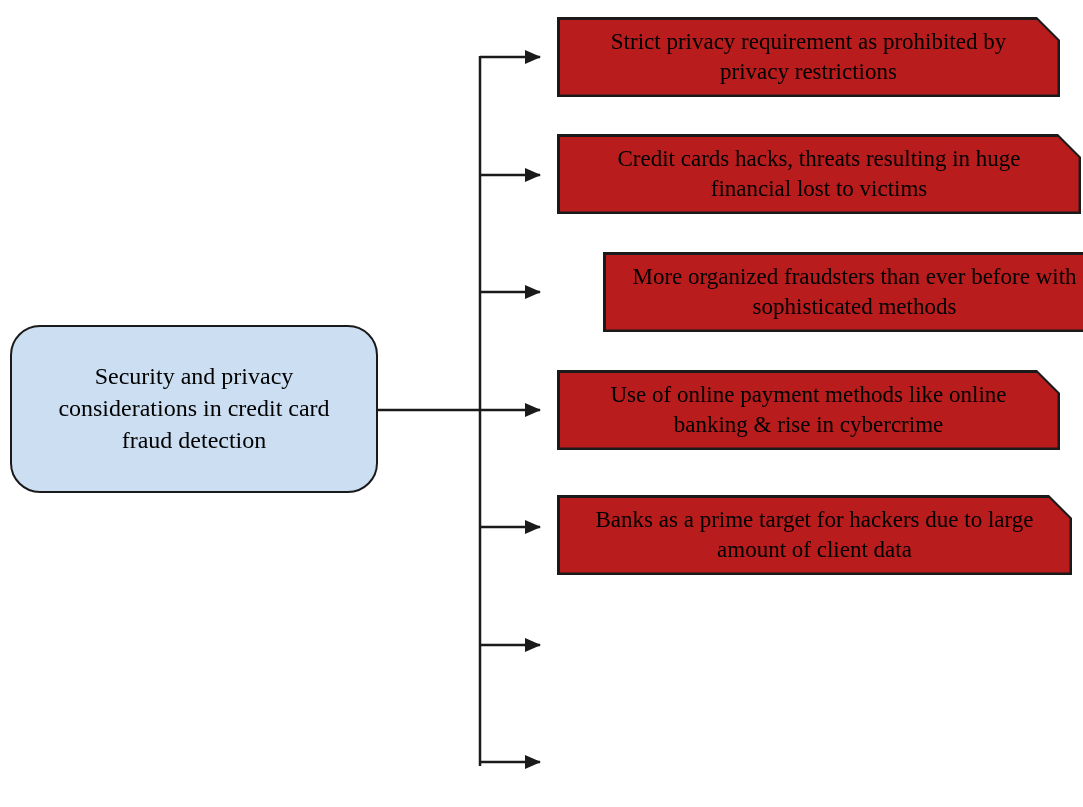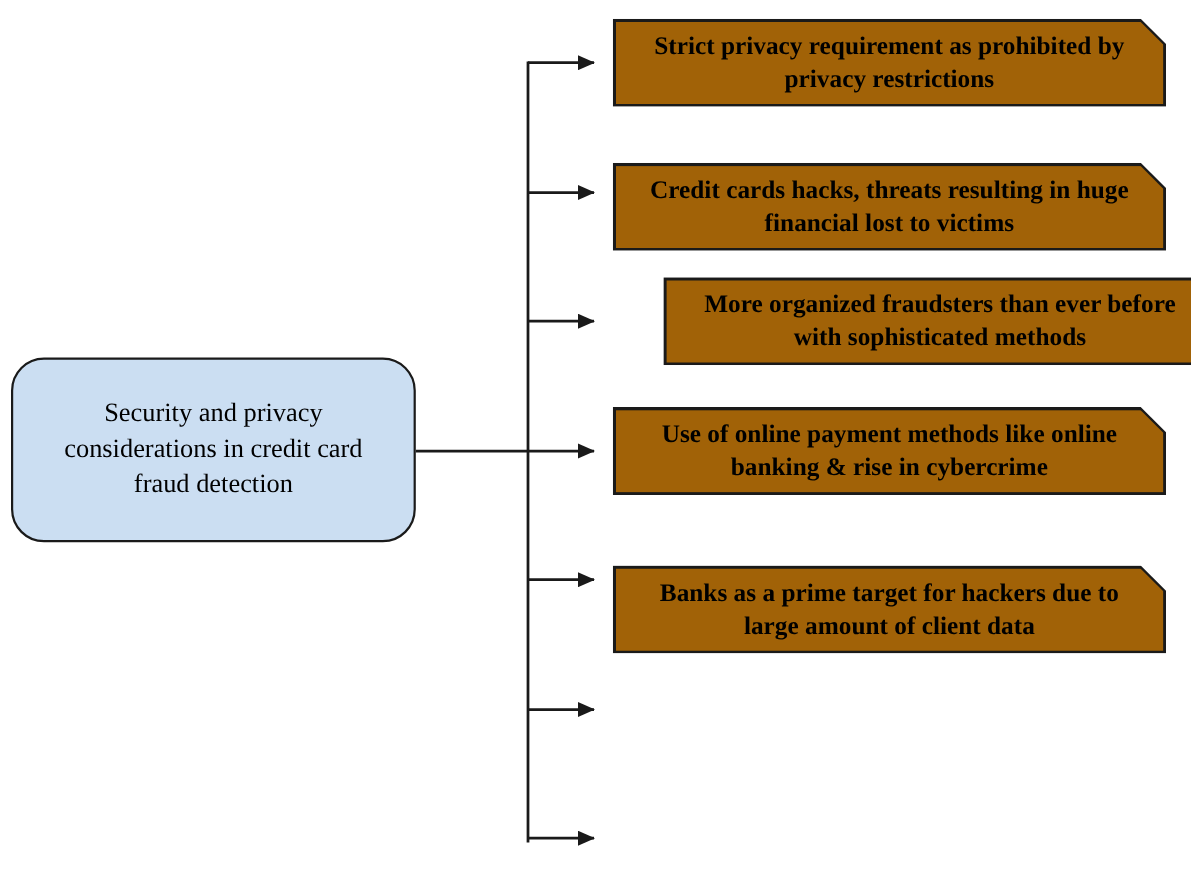--- a/index.html
+++ b/index.html
@@ -40,37 +40,36 @@
   .item {
     position: absolute;
     left: 557px;
     width: 503px; height: 80px;
     background: #1a1a1a;
     clip-path: polygon(0 0, calc(100% - 23px) 0, 100% 23px, 100% 100%, 0 100%);
   }
   .item-fill {
     position: absolute;
     inset: 2.5px;
-    background: #a16207;
+    background: #b91c1c;
     clip-path: polygon(0 0, calc(100% - 21px) 0, 100% 21px, 100% 100%, 0 100%);
     display: flex;
     align-items: center;
     justify-content: flex-end;
     text-align: center;
     padding: 4px 24px;
     box-sizing: border-box;
     font-size: 23px;
     line-height: 1.3;
-    font-weight: bold;
   }
   .pos-0 { top: 17px; }
-  .pos-1 { top: 148px; }
+  .pos-1 { top: 134px; padding-left: 21px; }
   .pos-2 { top: 252px; margin-left: 46px; }
   .pos-3 { top: 370px; }
-  .pos-4 { top: 514px; }
+  .pos-4 { top: 495px; padding-left: 12px; }
   .pos-5 { top: 605px; }
   .pos-6 { top: 722px; }
 </style>
 </head>
 <body>
 
 <div class="canvas">
 
   <svg class="connectors" viewBox="0 0 1083 807" xmlns="http://www.w3.org/2000/svg">
     <defs>

